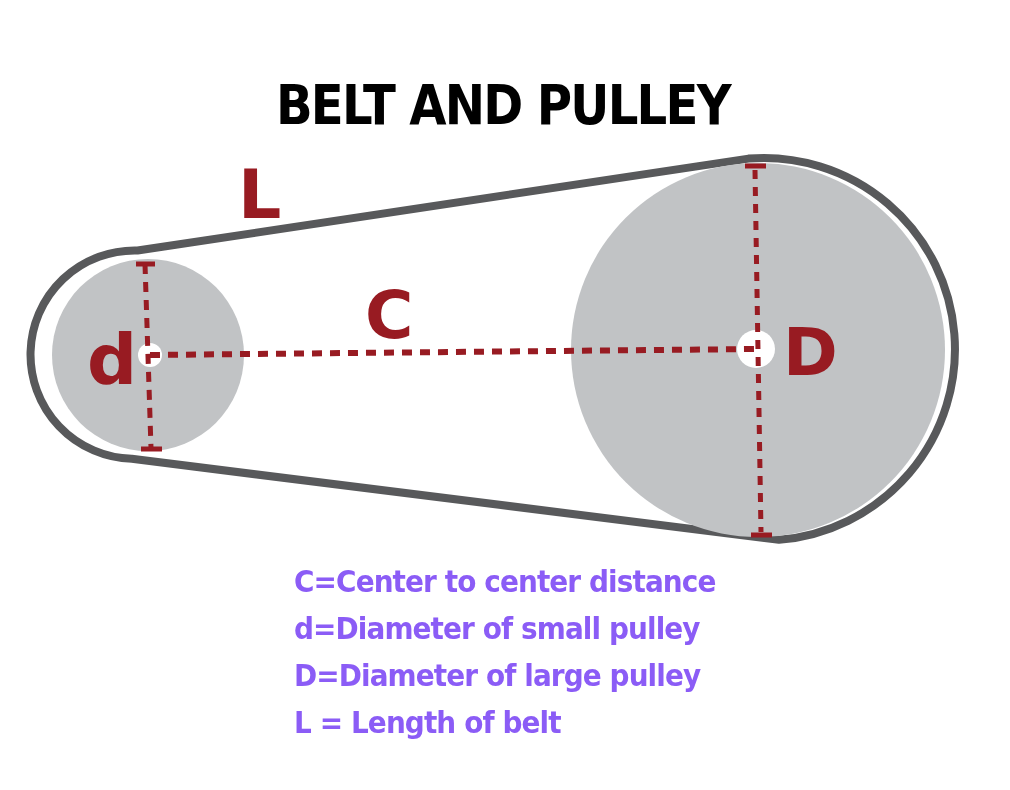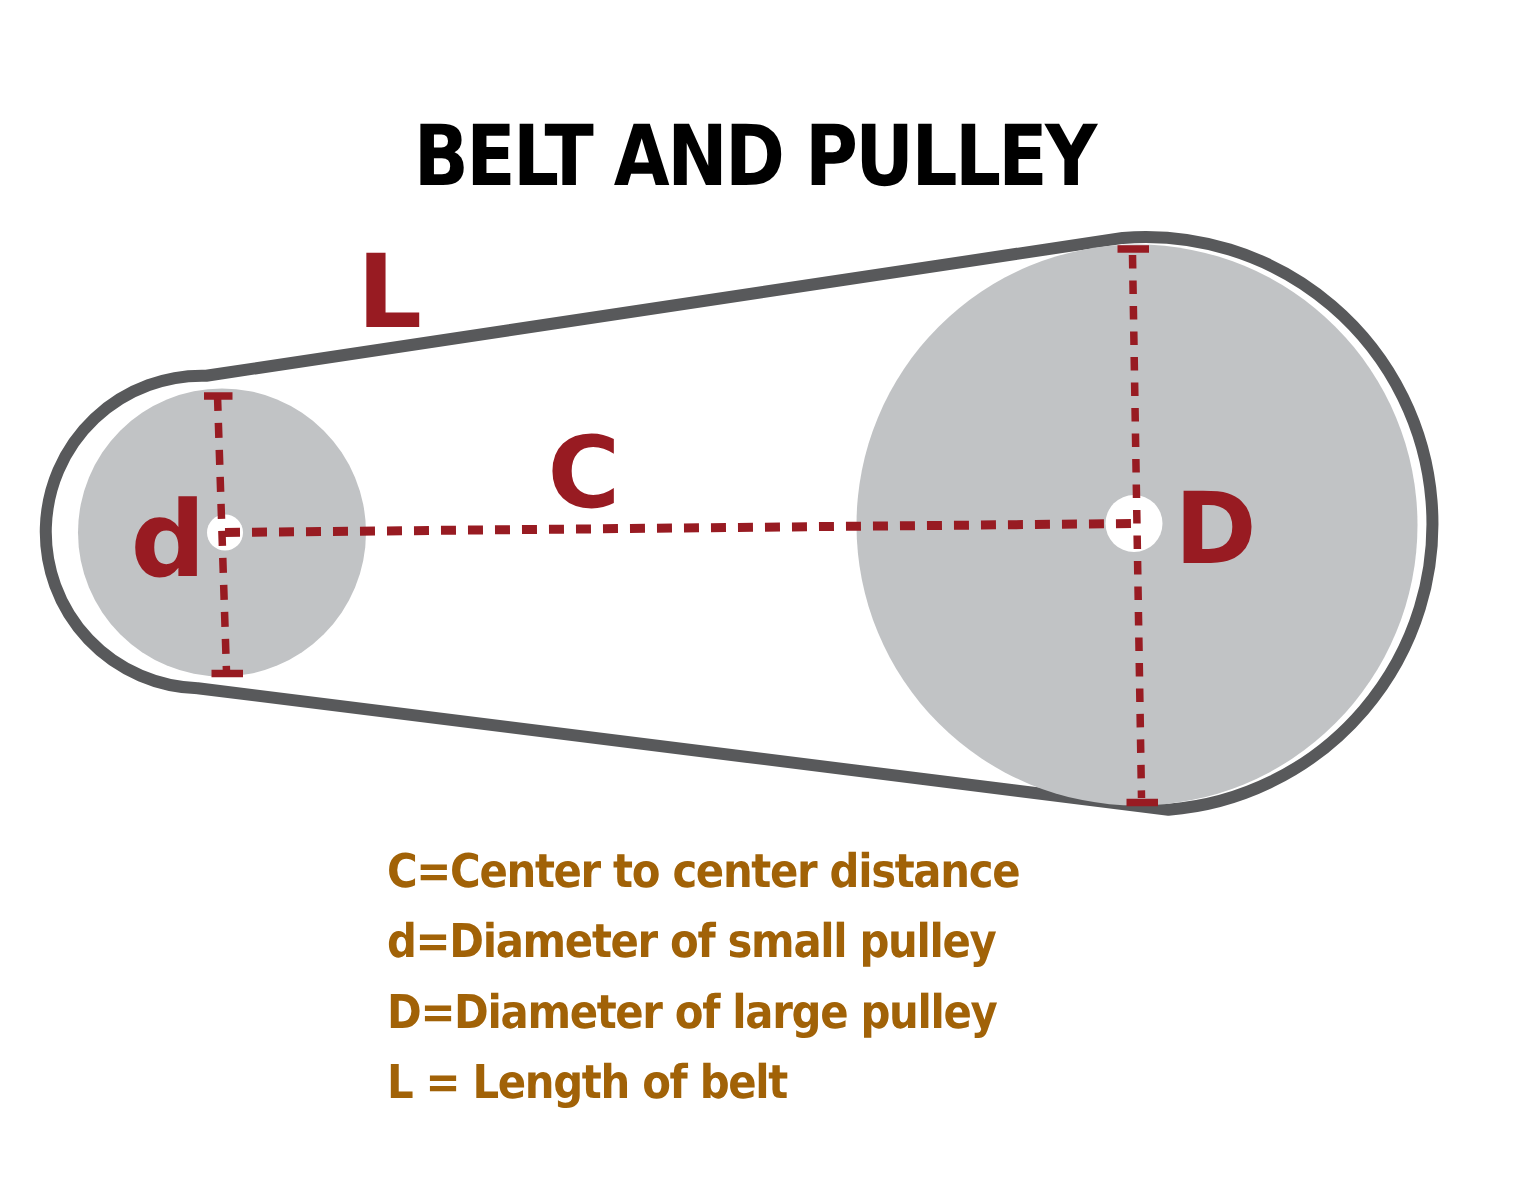--- a/index.html
+++ b/index.html
@@ -47,18 +47,18 @@
   <line x1="755" y1="170" x2="761" y2="532" stroke="#981b22" stroke-width="5" stroke-dasharray="9,8"></line>
   <line x1="745" y1="166" x2="766" y2="166" stroke="#981b22" stroke-width="5"></line>
   <line x1="751" y1="535" x2="772" y2="535" stroke="#981b22" stroke-width="5"></line>
 
   <text class="lbl" x="238" y="218" font-size="68" fill="#981b22">L</text>
   <text class="lbl" x="365" y="338" font-size="66" fill="#981b22">C</text>
   <text class="lbl" x="87" y="384" font-size="70" fill="#981b22">d</text>
   <text class="lbl" x="783" y="375" font-size="66" fill="#981b22">D</text>
 </svg>
 
-<div class="legend" style="color:#a16207;">
+<div class="legend" style="color:#8b5cf6;margin-left:36px;">
   <div>C=Center to center distance</div>
   <div>d=Diameter of small pulley</div>
   <div>D=Diameter of large pulley</div>
   <div>L = Length of belt</div>
 </div>
 
 </body></html>

